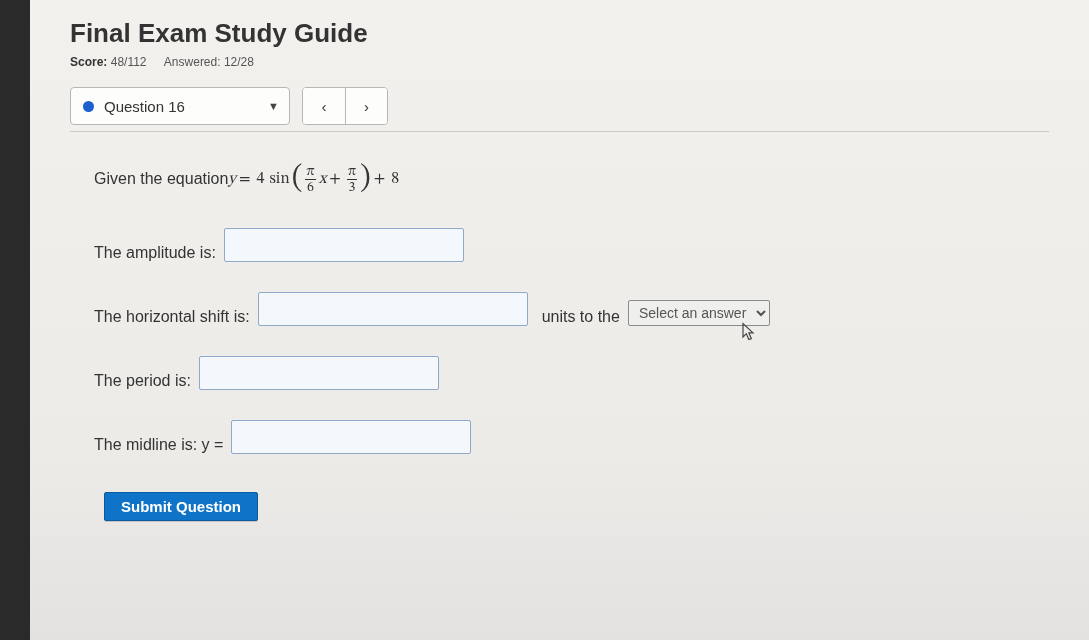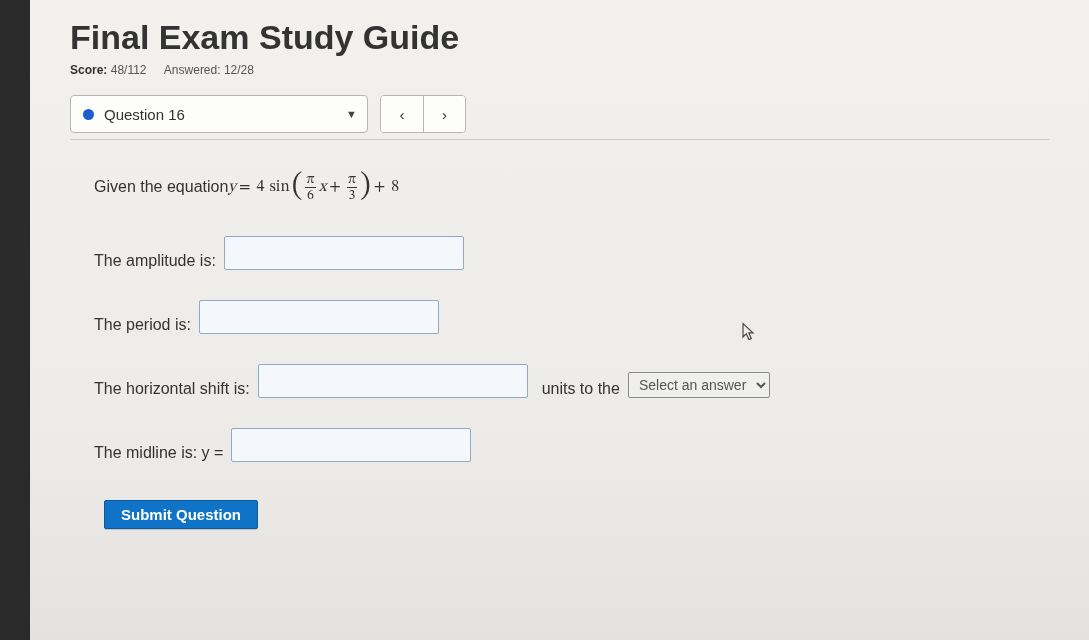--- a/index.html
+++ b/index.html
@@ -11,21 +11,21 @@
       overflow: hidden;
     }
     .page {
       background: linear-gradient(180deg, #f2f1ee 0%, #ecebe8 70%, #e3e2e0 100%);
       margin-left: 30px;
       min-height: 640px;
       padding: 18px 40px 40px 40px;
       position: relative;
     }
     .title {
-      font-size: 34px;
+      font-size: 26px;
       font-weight: 700;
       color: #333;
       margin-bottom: 6px;
     }
     .meta {
       font-size: 12px;
       color: #555;
       margin-bottom: 18px;
     }
     .meta .score-label { font-weight: 600; color: #333; }
@@ -36,21 +36,21 @@
       gap: 12px;
       margin-bottom: 6px;
     }
     .q-select {
       display: flex;
       align-items: center;
       border: 1px solid #b6b6b6;
       border-radius: 4px;
       background: #fdfdfc;
       height: 38px;
-      width: 298px;
+      width: 220px;
       padding: 0 10px 0 12px;
       cursor: pointer;
       font-size: 15px;
       color: #333;
       justify-content: space-between;
     }
     .q-select .dot {
       width: 11px; height: 11px; border-radius: 50%;
       background: #1d5fcf;
       display: inline-block;
@@ -243,34 +243,34 @@
         <span class="op">8</span>
       </span>
     </div>
 
     <div class="field-row">
       <label>The amplitude is:</label>
       <input type="text" class="text-input w-amp" style="">
     </div>
 
     <div class="field-row">
-      <label>The period is:</label>
-      <input type="text" class="text-input w-period" style="">
-    </div>
-
-    <div class="field-row">
       <label>The horizontal shift is:</label>
       <input type="text" class="text-input w-hshift" style="">
       <span class="units-text">units to the</span>
       <select class="select-box">
         <option>Select an answer</option>
       </select>
     </div>
 
     <div class="field-row">
+      <label>The period is:</label>
+      <input type="text" class="text-input w-period" style="">
+    </div>
+
+    <div class="field-row">
       <label>The midline is: y =</label>
       <input type="text" class="text-input w-mid" style="">
     </div>
 
     <button class="submit-btn">Submit Question</button>
 
   </div>
 
   <svg class="cursor-icon" viewBox="0 0 16 24">
     <path d="M2 2 L2 18 L6 14 L9 21 L12 20 L9 13 L14 13 Z" fill="none" stroke="currentColor" stroke-width="1.4"></path>

